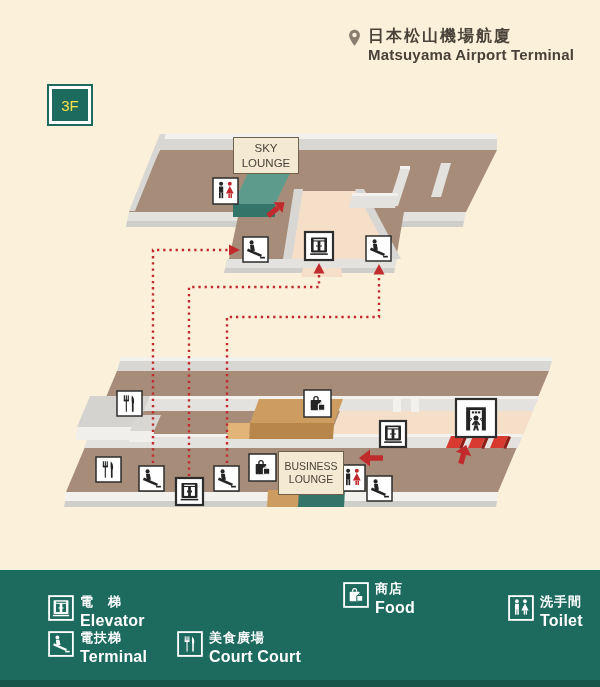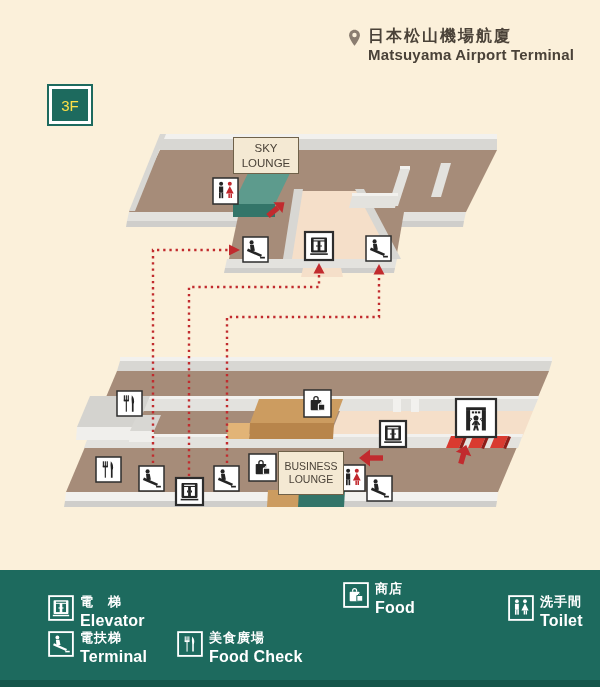--- a/index.html
+++ b/index.html
@@ -317,21 +317,21 @@
         <div class="lg-en">Terminal</div>
       </div>
     </div>
     <div class="lg-item" style="left:177px;top:61px">
       <svg class="lg-icon" width="26" height="26" viewBox="0 0 28 28" style="--hole:var(--green);color:#fff">
         <rect x="1.2" y="1.2" width="25.6" height="25.6" fill="none" stroke="#fff" stroke-width="2"></rect>
         <use href="#sym-food" x="2" y="2" width="24" height="24"></use>
       </svg>
       <div>
         <div class="lg-zh">美食廣場</div>
-        <div class="lg-en">Food Check</div>
+        <div class="lg-en">Court Court</div>
       </div>
     </div>
     <div class="lg-item" style="left:343px;top:12px">
       <svg class="lg-icon" width="26" height="26" viewBox="0 0 28 28" style="--hole:var(--green);color:#fff">
         <rect x="1.2" y="1.2" width="25.6" height="25.6" fill="none" stroke="#fff" stroke-width="2"></rect>
         <use href="#sym-shops" x="2" y="2" width="24" height="24"></use>
       </svg>
       <div>
         <div class="lg-zh">商店</div>
         <div class="lg-en">Food</div>

